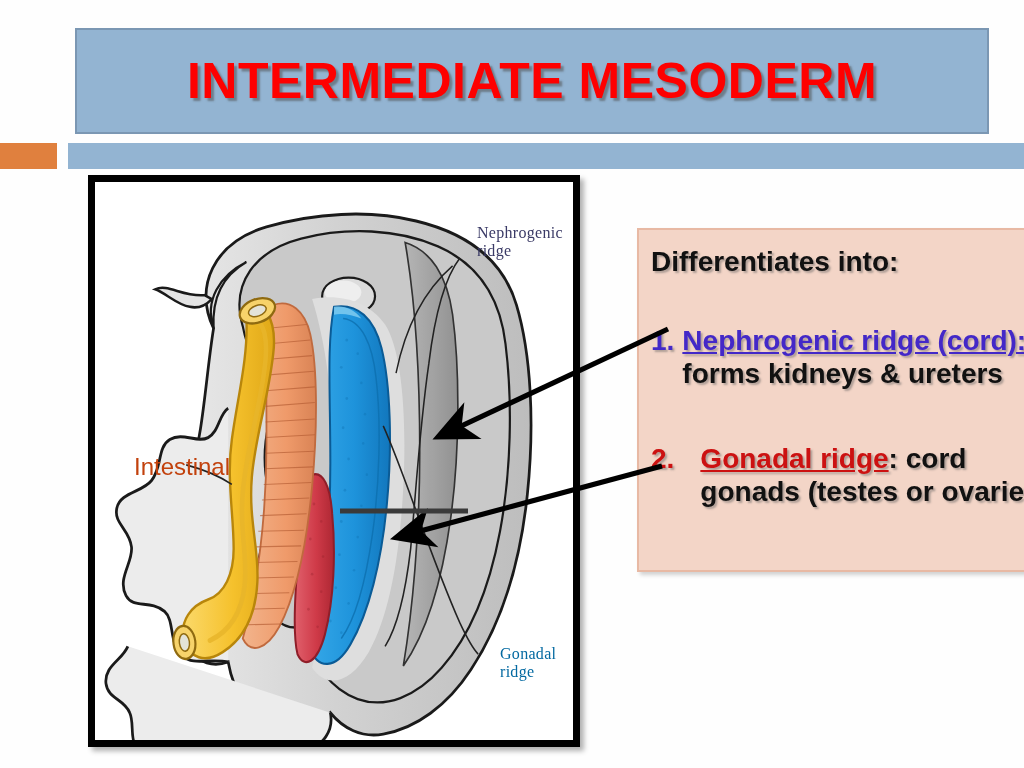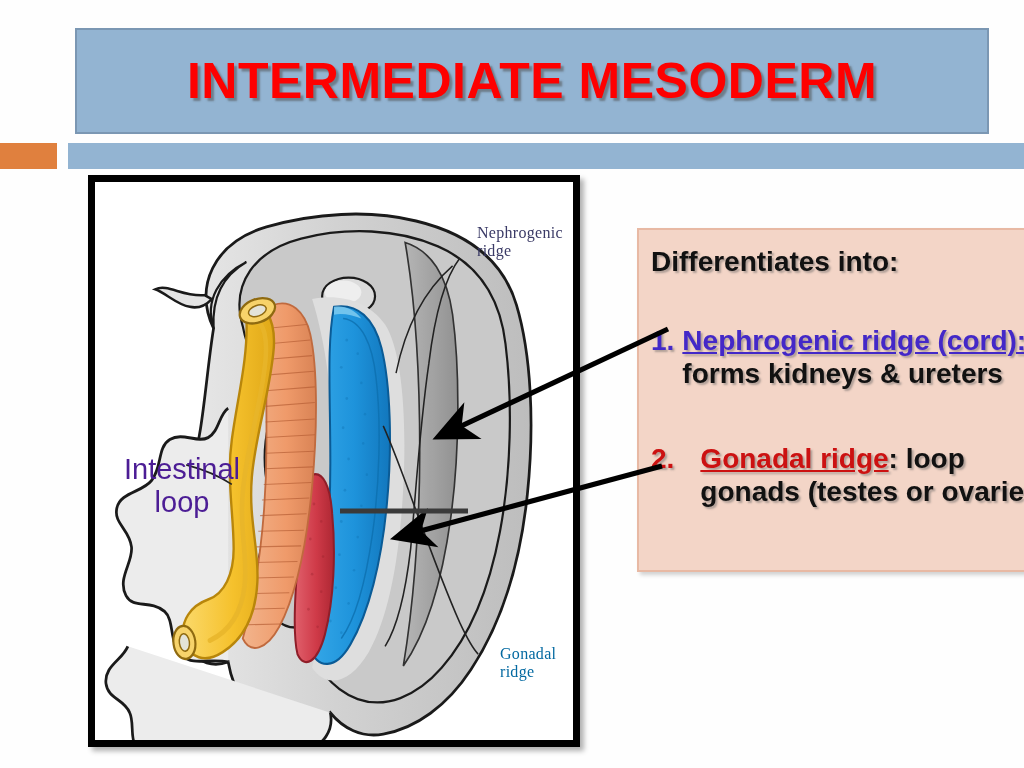--- a/index.html
+++ b/index.html
@@ -101,22 +101,22 @@
     top: 463px;
     font-family: "Liberation Serif", serif;
     font-size: 16px;
     color: #0369a1;
     letter-spacing: 0.3px;
   }
   #label-intestinal {
     left: 12px;
     top: 271px;
     font-family: "Liberation Sans", sans-serif;
-    font-size: 29px;
-    color: #4c1d95;
+    font-size: 24px;
+    color: #c2410c;
     text-align: center;
     width: 150px;
   }
 
   
   #info-box {
     position: absolute;
     left: 637px;
     top: 228px;
     width: 420px;          
@@ -425,40 +425,39 @@
     <div>ridge</div>
   </div>
 
   <div class="fig-label" id="label-gonadal">
     <div>Gonadal</div>
     <div>ridge</div>
   </div>
 
   <div class="fig-label" id="label-intestinal">
     <div>Intestinal</div>
-    <div>loop</div>
   </div>
 </div>
 
 <div id="info-box">
 
   <div id="info-heading">Differentiates into:</div>
 
   <div class="info-item" id="item-1">
     <span class="info-number">1.</span>
     <span class="info-body">
       <span class="term">Nephrogenic ridge (cord):</span><span class="rest"></span>
       <span class="line2 rest">forms kidneys &amp; ureters</span>
     </span>
   </div>
 
   <div class="info-item" id="item-2">
     <span class="info-number">2.</span>
     <span class="info-body">
-      <span class="term">Gonadal ridge</span><span class="rest">: loop</span>
+      <span class="term">Gonadal ridge</span><span class="rest">: cord</span>
       <span class="line2 rest">gonads (testes or ovaries)</span>
     </span>
   </div>
 </div>
 
 <svg id="callout-layer" viewBox="0 0 1024 768">
   <defs>
     <marker id="arrowhead" markerWidth="9" markerHeight="9" refX="7.4" refY="4.5" orient="auto" markerUnits="strokeWidth">
       <path d="M9,4.5 L0.4,8.4 L2.8,4.5 L0.4,0.6 Z" fill="#000000"></path>
     </marker>

